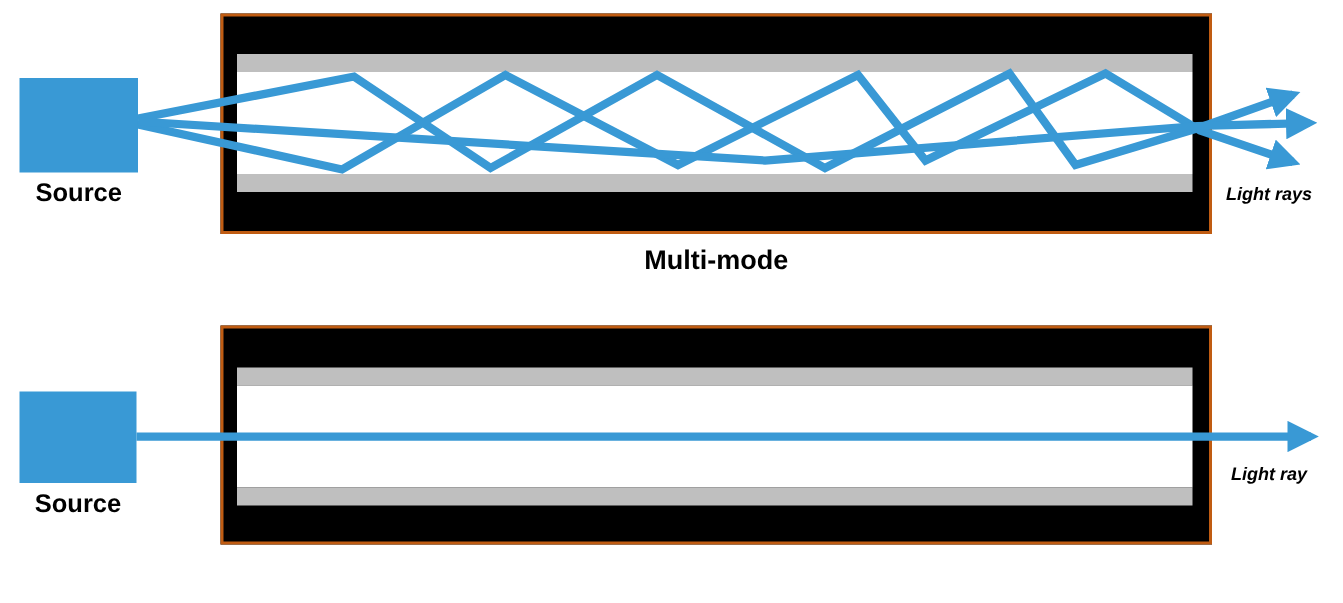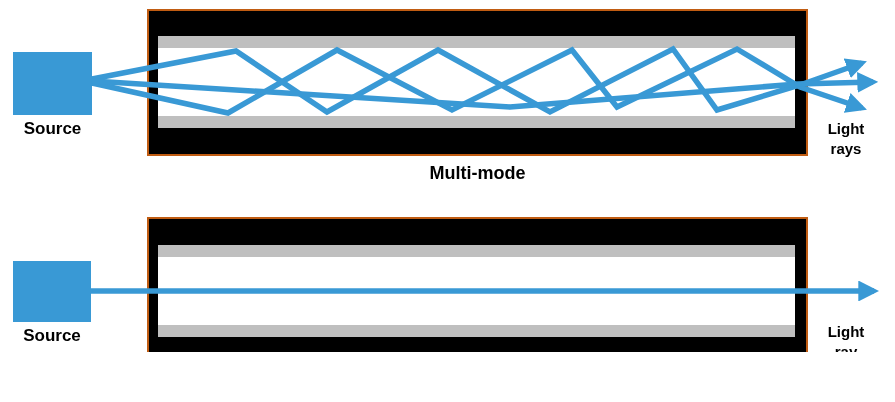--- a/index.html
+++ b/index.html
@@ -1,18 +1,18 @@
 <!DOCTYPE html>
 <html style="--source-blue: #3999d5; --ray-blue: #3999d5; --fiber-black: #000000; --cladding-gray: #bfbfbf; --core-white: #ffffff; --border-orange: #c05c12; --label-black: #000000;"><head>
 <meta charset="utf-8">
 <style>
   html,body{margin:0;padding:0;background:#fff;}
   .canvas{
     position:relative;
-    width:895px;height:352px;
+    width:895px;height:402px;
     background:#fff;
     font-family:"Liberation Sans",sans-serif;
     font-weight:bold;
     color:#000;
     overflow:hidden;
   }
   .source-box{
     position:absolute;
     background:var(--source-blue,#3999d5);
     z-index:1;
@@ -38,23 +38,23 @@
   .clad.c1{top:25px;} .core.k1{top:37px;} .clad.c2{top:105px;}
   .clad.c3{top:26px;} .core.k2{top:38px;} .clad.c4{top:106px;}
 
   .label{position:absolute;z-index:2;text-align:center;line-height:1.15;}
   .source-label{font-size:17px;}
   .source-label.top{left:13px;top:119px;width:79px;}
   .source-label.bottom{left:13px;top:326px;width:78px;}
   .mode-label{left:147px;width:661px;font-size:18px;}
   .mode-label.top{top:163px;text-align:center;}
   .mode-label.bottom{top:372px;}
-  .out-label{left:816px;width:60px;font-size:15px;line-height:20px;}
+  .out-label{left:816px;width:60px;font-size:12px;line-height:20px;font-style:italic;}
   .out-label.top{top:119px;}
-  .out-label.bottom{top:322px;}
+  .out-label.bottom{top:306px;}
 
   #rays-svg{
     position:absolute;left:0;top:0;
     width:895px;height:402px;
     z-index:5;
     pointer-events:none;
   }
 </style>
 </head>
 <body>

